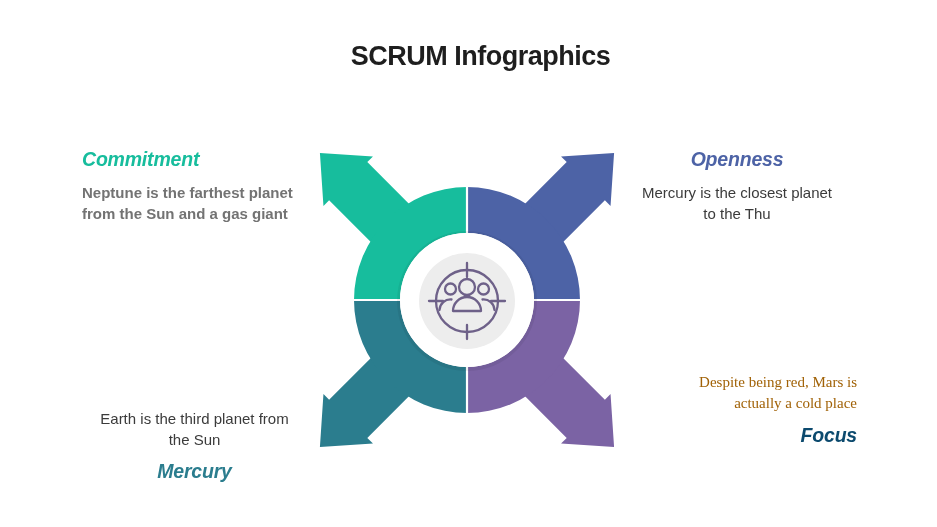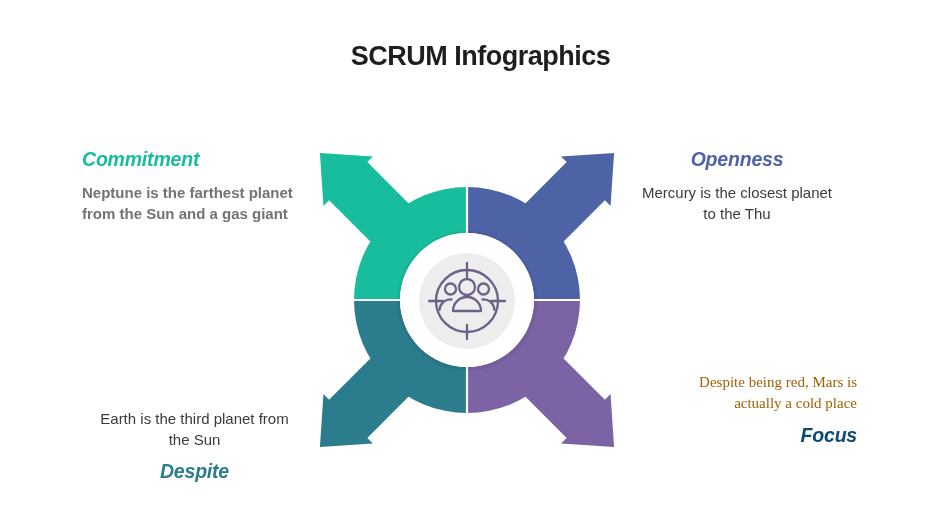--- a/index.html
+++ b/index.html
@@ -66,21 +66,21 @@
 
   <section class="block tr">
     <h2 style="color: rgb(77, 99, 166);">Openness</h2>
     <p style="color: rgb(59, 59, 59);">Mercury is the closest planet
 to the Thu</p>
   </section>
 
   <section class="block bl">
     <p style="color: rgb(59, 59, 59);">Earth is the third planet from
 the Sun</p>
-    <h2 style="color: rgb(43, 125, 142);">Despite</h2>
+    <h2 style="color: rgb(43, 125, 142);">Mercury</h2>
   </section>
 
   <section class="block br">
     <p style="color: #a16207; font-family: Liberation Serif, serif;">Despite being red, Mars is
 actually a cold place</p>
     <h2 style="color: #0c4a6e;">Focus</h2>
   </section>
 
   <svg class="diagram" viewBox="0 0 300 300" aria-hidden="true">
 

